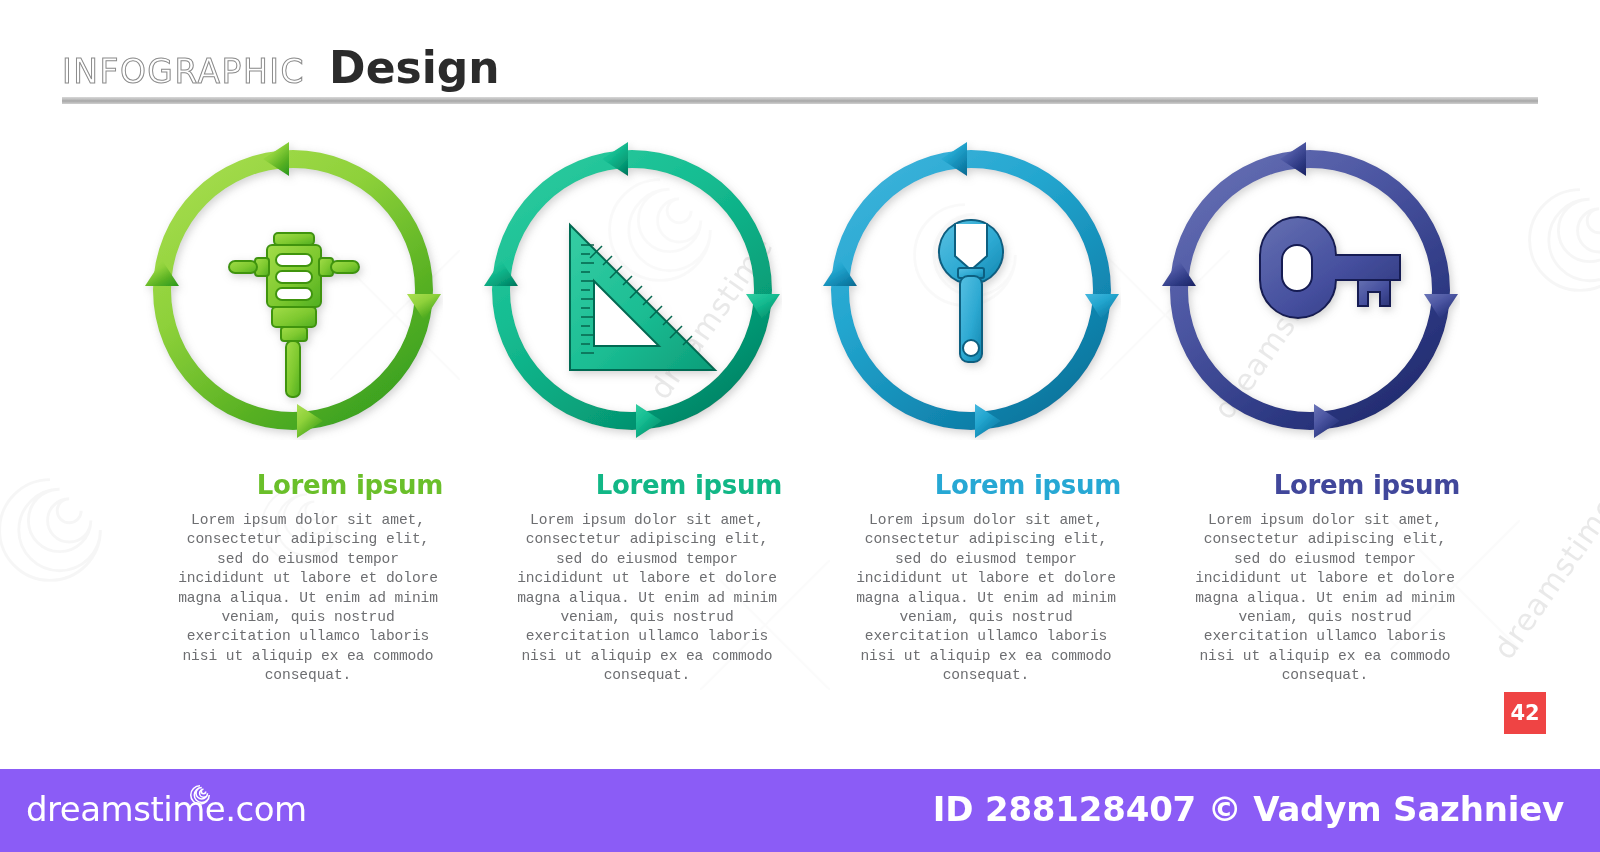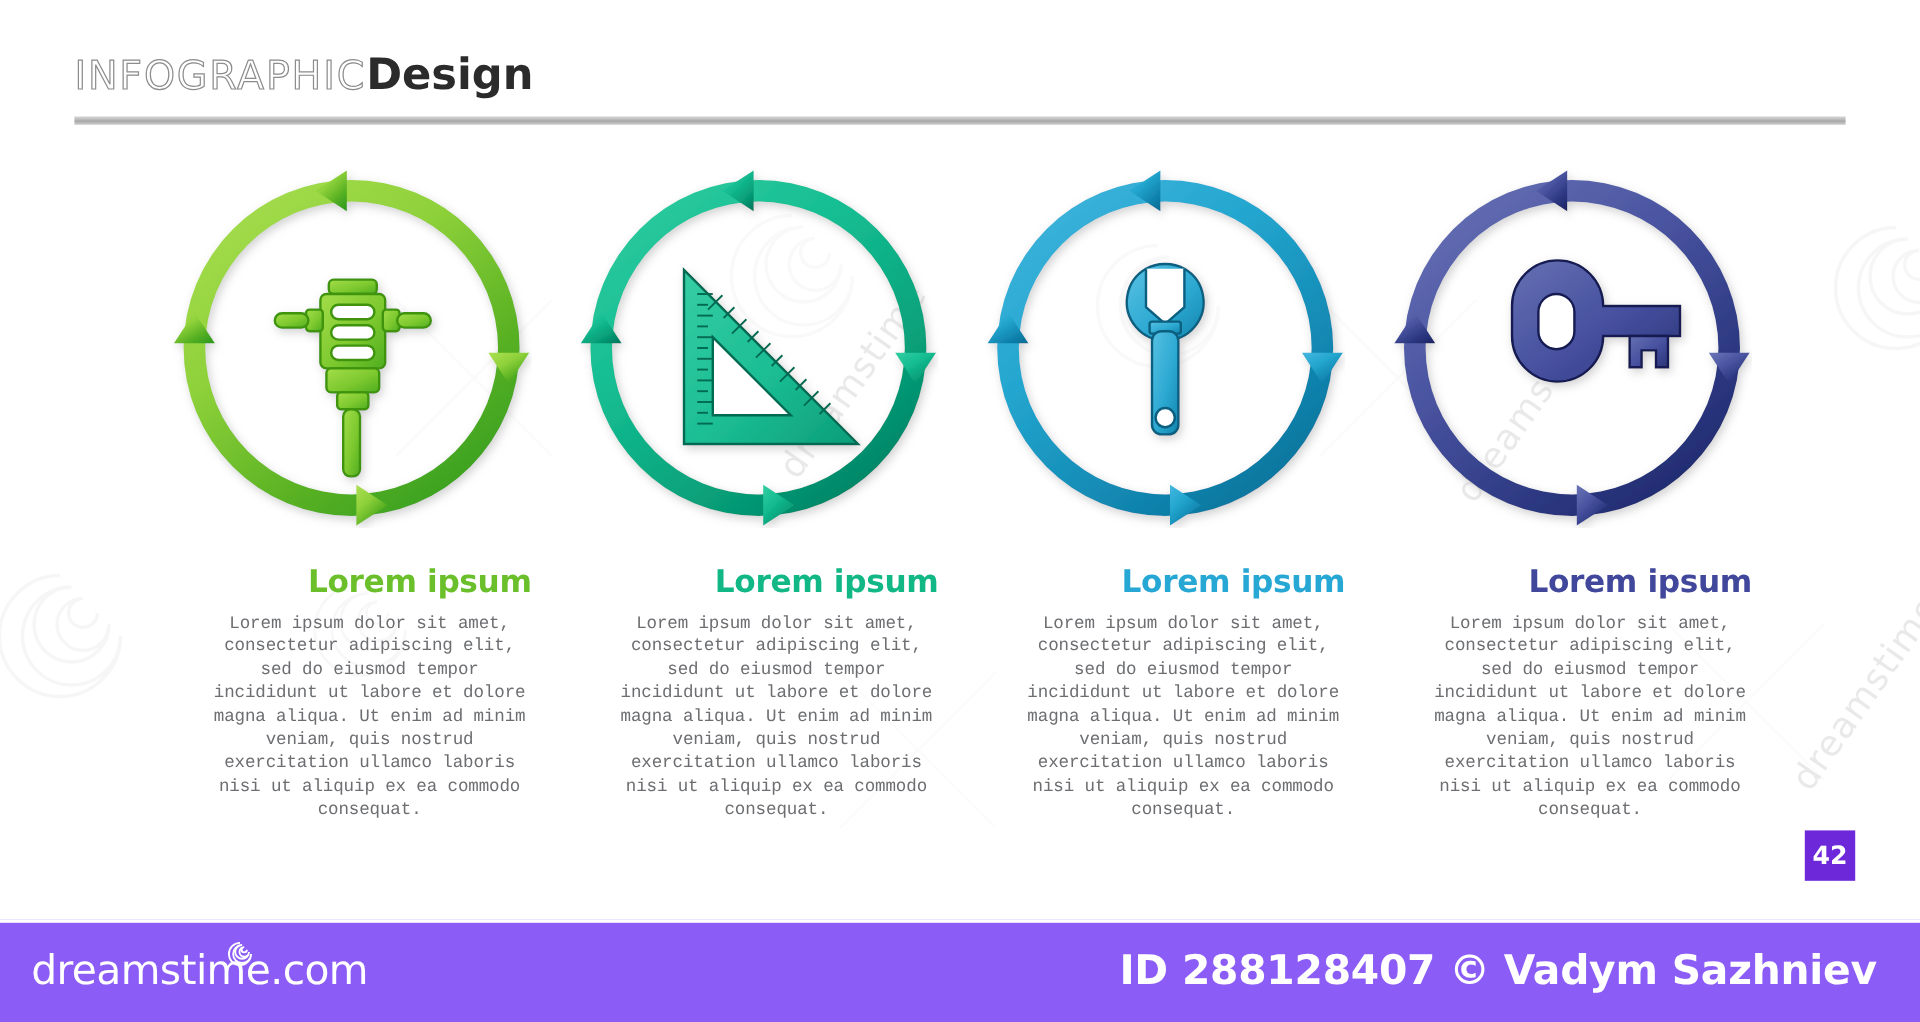--- a/index.html
+++ b/index.html
@@ -51,35 +51,35 @@
   #header {
     position: absolute;
     left: 62px;
     top: 42px;
     width: 1476px;
     z-index: 20;
   }
   #title-row {
     display: flex;
     align-items: baseline;
-    gap: 0;
+    gap: 24px;
     height: 46px;
   }
   #title-thin {
     font-family: "DejaVu Sans", sans-serif;
     font-size: 33px;
     font-weight: 400;
     letter-spacing: 1.5px;
     color: #ffffff;
     -webkit-text-stroke: 1px #8d8d8d;
     text-shadow: 0 0 0 #8d8d8d;
   }
   #title-bold {
     font-family: "DejaVu Sans", sans-serif;
-    font-size: 36px;
+    font-size: 44px;
     font-weight: 700;
     letter-spacing: 0px;
     color: #2b2b2b;
   }
   #title-rule {
     margin-top: 9px;
     height: 7px;
     width: 100%;
     background: linear-gradient(to bottom, #d8d8d8 0%, #b4b4b4 45%, #a6a6a6 55%, #d0d0d0 100%);
   }
@@ -128,21 +128,21 @@
     letter-spacing: -0.1px;
   }
 
   
   #page-badge {
     position: absolute;
     right: 54px;
     top: 692px;
     width: 42px;
     height: 42px;
-    background: #6d28d9;
+    background: #ef4444;
     color: #ffffff;
     font-family: "DejaVu Sans", sans-serif;
     font-size: 21px;
     font-weight: 700;
     display: flex;
     align-items: center;
     justify-content: center;
     z-index: 25;
   }
 

